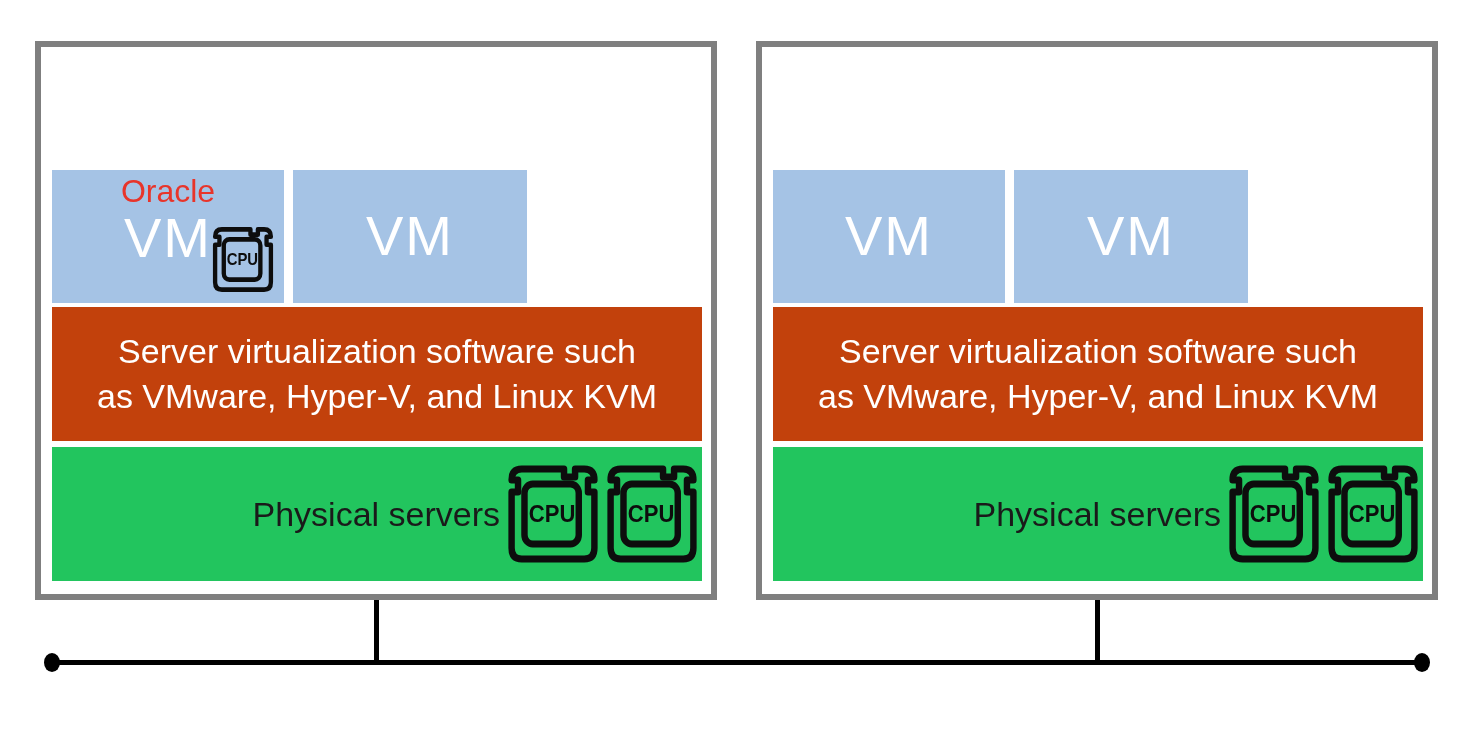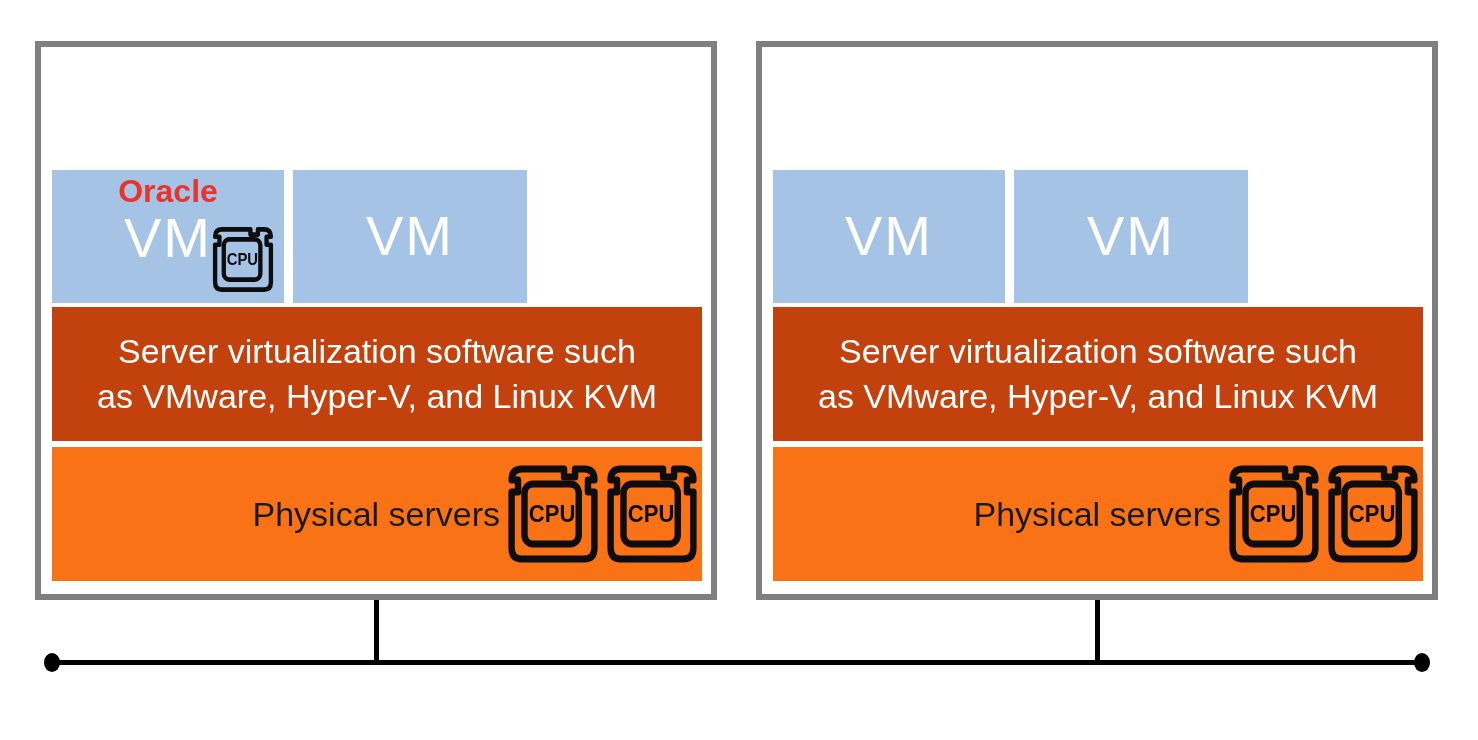--- a/index.html
+++ b/index.html
@@ -21,36 +21,36 @@
     display:flex; flex-direction:column; align-items:center;
   }
   .vm-1 { left:11px;  width:232px; }
   .vm-2 { left:252px; width:234px; }
   .vm-plain { justify-content:center; }
   .vm-oracle { justify-content:flex-start; padding-top:4px; box-sizing:border-box; }
   .vm-label {
     color:#ffffff; font-size:56px; line-height:1.05; letter-spacing:2px; font-weight:400;
   }
   .vendor-label {
-    color:#e8342a; font-size:32px; font-weight:bold; line-height:1.1;
+    color:#e8342a; font-size:32px; font-weight:normal; line-height:1.1;
   }
   .vm-cpu-icon { position:absolute; right:10px; top:56px; width:62px; height:67px; }
 
   
   .hypervisor-bar {
     position:absolute; left:11px; top:260px; width:650px; height:134px;
     background:#c2410c; color:#ffffff;
     display:flex; flex-direction:column; justify-content:center; align-items:center;
     font-size:34px; line-height:1.32; text-align:center;
   }
 
   
   .hardware-bar {
     position:absolute; left:11px; top:400px; width:650px; height:134px;
-    background:#f97316; color:#1a1a1a; font-size:34px;
+    background:#22c55e; color:#1a1a1a; font-size:34px;
     display:flex; align-items:center; justify-content:flex-end;
     gap:7px; padding-right:4px; box-sizing:border-box;
   }
   .hw-cpu-icon { width:92px; height:100px; flex:0 0 auto; }
 
   
   .cpu-text {
     font-family:"Liberation Sans", sans-serif; font-weight:bold;
     font-size:24px; fill:#0d0d0d; text-anchor:middle;
   }

